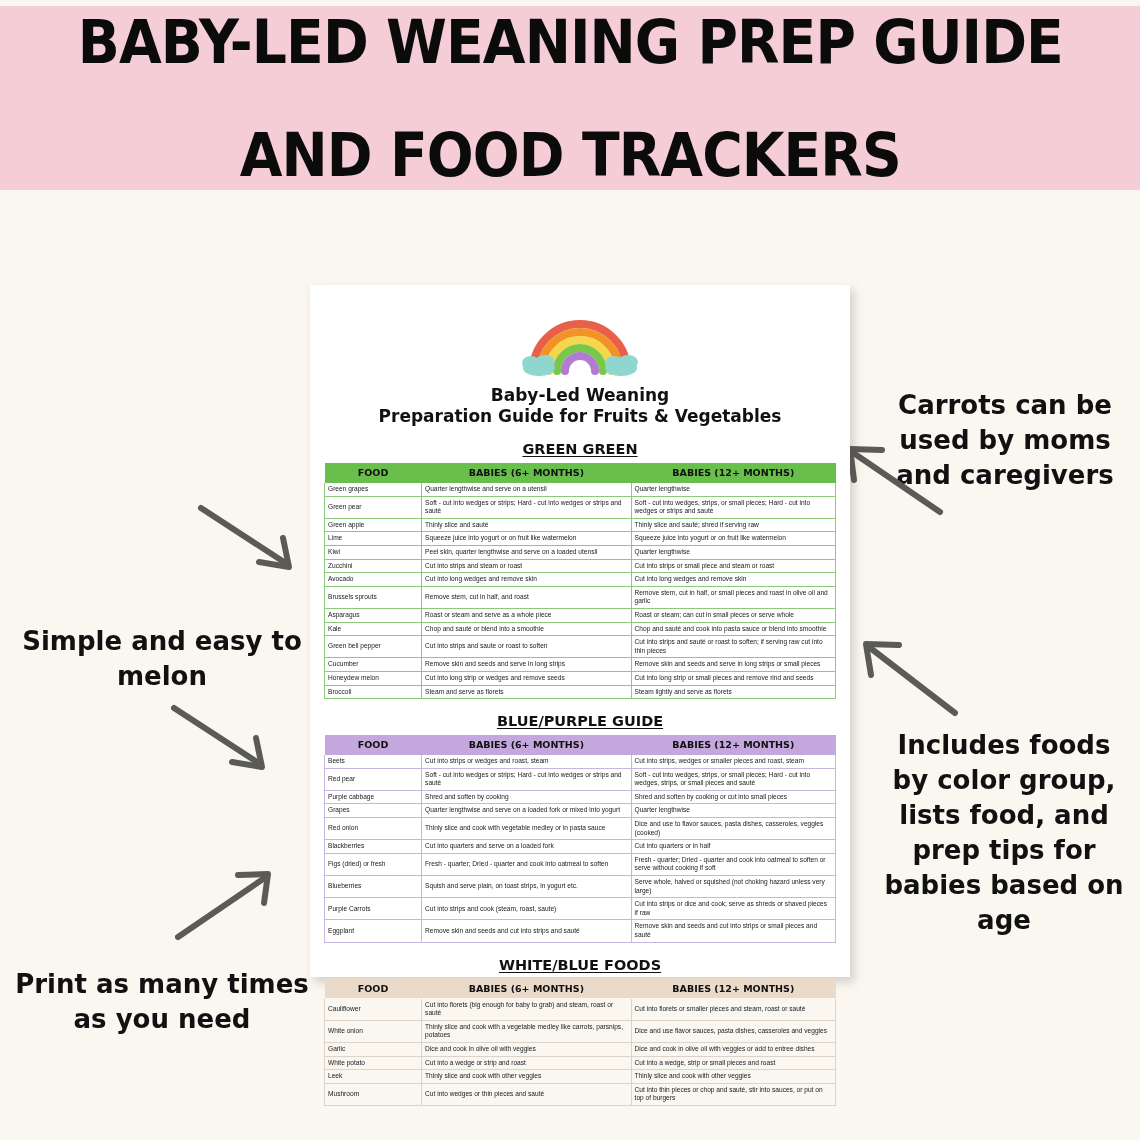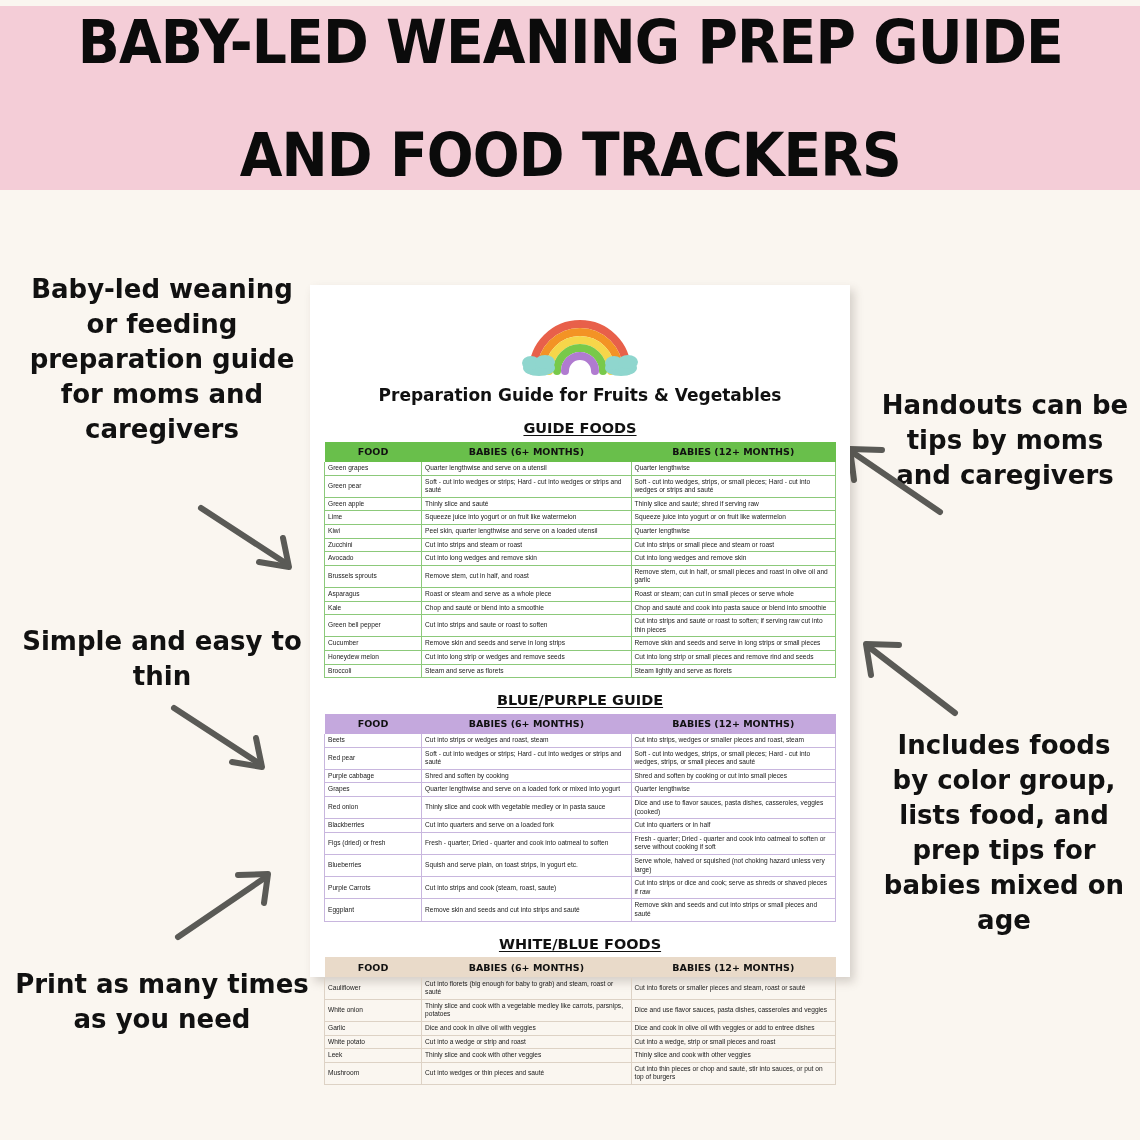--- a/index.html
+++ b/index.html
@@ -123,26 +123,25 @@
 </head>
 <body>
 
 <div id="stage">
 
   <div class="banner">
     <div class="banner-line">BABY-LED WEANING PREP GUIDE</div>
     <div class="banner-line">AND FOOD TRACKERS</div>
   </div>
 
-  <div class="note note-left-1">Baby-led weaning or feeding preparation guide for moms and caregivers</div>
-  <div class="note note-left-2">Simple and easy to thin</div>
+  <div class="note note-left-2">Simple and easy to melon</div>
   <div class="note note-left-3">Print as many times as you need</div>
 
-  <div class="note note-right-1">Handouts can be tips by moms and caregivers</div>
-  <div class="note note-right-2">Includes foods by color group, lists food, and prep tips for babies mixed on age</div>
+  <div class="note note-right-1">Carrots can be used by moms and caregivers</div>
+  <div class="note note-right-2">Includes foods by color group, lists food, and prep tips for babies based on age</div>
 
   <svg class="arrow" style="left:195px; top:500px;" width="110" height="80">
     <line x1="6" y1="8" x2="92" y2="64" stroke="#5a5a56" stroke-width="6" stroke-linecap="round"></line>
     <polyline points="64,62 94,67 88,38" fill="none" stroke="#5a5a56" stroke-width="6" stroke-linecap="round" stroke-linejoin="round"></polyline>
   </svg>
 
   <svg class="arrow" style="left:168px; top:700px;" width="110" height="80">
     <line x1="6" y1="8" x2="92" y2="64" stroke="#5a5a56" stroke-width="6" stroke-linecap="round"></line>
     <polyline points="64,62 94,67 88,38" fill="none" stroke="#5a5a56" stroke-width="6" stroke-linecap="round" stroke-linejoin="round"></polyline>
   </svg>
@@ -178,23 +177,24 @@
             <ellipse cx="24" cy="57" rx="16" ry="8"></ellipse>
             <ellipse cx="16" cy="52" rx="9" ry="7"></ellipse>
             <ellipse cx="30" cy="51" rx="10" ry="7"></ellipse>
             <ellipse cx="106" cy="57" rx="16" ry="8"></ellipse>
             <ellipse cx="99" cy="52" rx="9" ry="7"></ellipse>
             <ellipse cx="113" cy="51" rx="10" ry="7"></ellipse>
           </g>
         </svg>
       </div>
 
+      <div class="doc-title">Baby-Led Weaning</div>
       <div class="doc-title">Preparation Guide for Fruits &amp; Vegetables</div>
 
-      <div class="section-heading">GUIDE FOODS</div>
+      <div class="section-heading">GREEN GREEN</div>
       <table class="ft t-green">
         <colgroup>
             <col class="c1">
             <col class="c2">
             <col class="c3">
           </colgroup>
         <thead>
             <tr>
           <th>FOOD</th>
           <th>BABIES (6+ MONTHS)</th>

